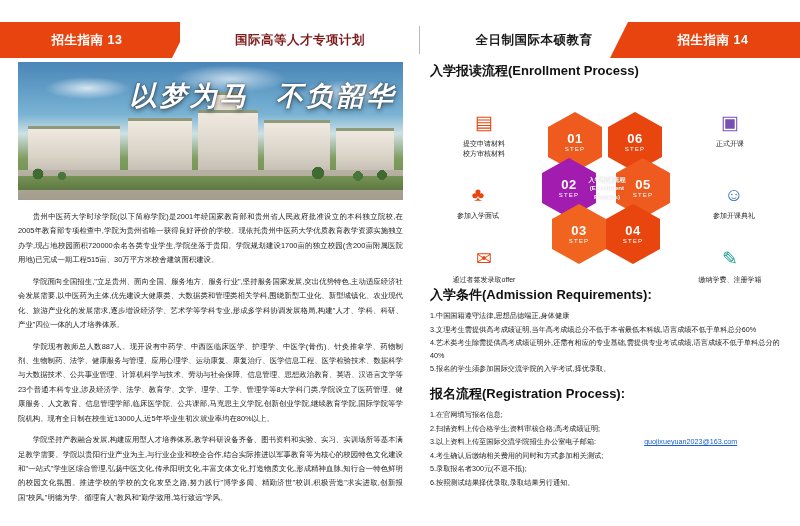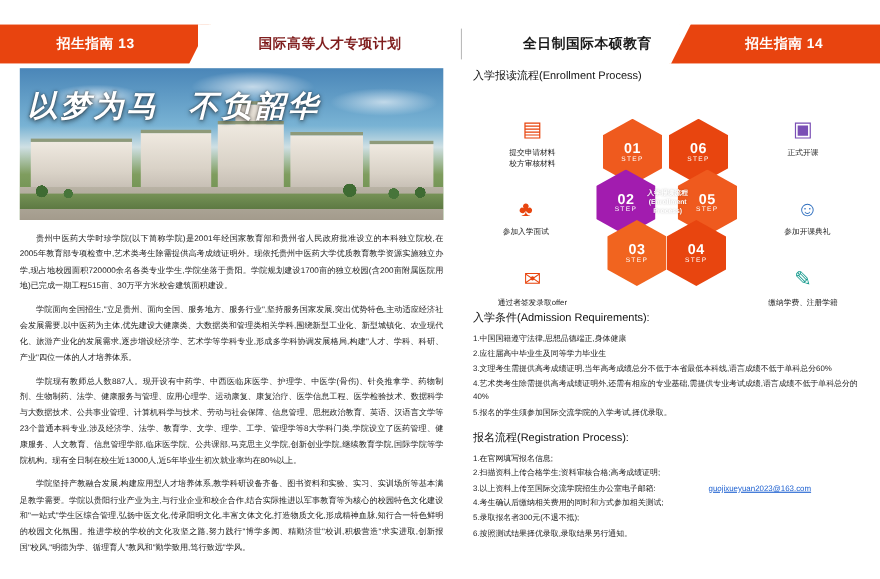--- a/index.html
+++ b/index.html
@@ -137,21 +137,21 @@
       radial-gradient(circle 9px at 20px 14px, #3f6b33 60%, rgba(0,0,0,0) 62%),
       radial-gradient(circle 7px at 44px 16px, #47753a 60%, rgba(0,0,0,0) 62%),
       radial-gradient(circle 10px at 300px 13px, #3f6b33 60%, rgba(0,0,0,0) 62%),
       radial-gradient(circle 8px at 340px 16px, #47753a 60%, rgba(0,0,0,0) 62%),
       radial-gradient(circle 8px at 364px 15px, #3f6b33 60%, rgba(0,0,0,0) 62%);
   }
   .photo-slogan {
     position: absolute;
     left: 0; top: 16px;
     width: 385px;
-    text-align: left;
+    text-align: right;
     color: #ffffff;
     font-size: 27px;
     font-weight: bold;
     letter-spacing: 3px;
     text-shadow: 0 2px 5px rgba(0,0,0,.55), 0 0 2px rgba(0,0,0,.6);
     font-family: "DejaVu Serif", serif;
     font-style: italic;
   }
   .photo-slogan span { margin: 0 7px; }
 
@@ -168,22 +168,22 @@
     text-indent: 2em;
   }
 
   
   .right-page {
     position: absolute;
     left: 430px; top: 62px;
     width: 352px; height: 448px;
   }
   .sec-title {
-    font-size: 10px;
-    font-weight: normal;
+    font-size: 13px;
+    font-weight: bold;
     color: #111111;
     margin: 0 0 6px 0;
   }
 
   
   .process-wrap {
     position: relative;
     width: 352px;
     height: 200px;
     margin-top: 2px;
@@ -291,21 +291,21 @@
     <div class="plaza"></div>
     <div class="lawn"></div>
     <div class="trees"></div>
     <div class="photo-slogan">
       <span>以梦为马</span>
       <span>不负韶华</span>
     </div>
   </div>
 
   <div class="body-text">
-    <p>贵州中医药大学时珍学院(以下简称学院)是2001年经国家教育部和贵州省人民政府批准设立的本科独立院校,在2005年教育部专项检查中,艺术类考生除需提供高考成绩证明外。现依托贵州中医药大学优质教育教学资源实施独立办学,现占地校园面积720000余名各类专业学生,学院坐落于贵阳。学院规划建设1700亩的独立校园(含200亩附属医院用地)已完成一期工程515亩、30万平方米校舍建筑面积建设。</p>
+    <p>贵州中医药大学时珍学院(以下简称学院)是2001年经国家教育部和贵州省人民政府批准设立的本科独立院校,在2005年教育部专项检查中,学院为贵州省唯一获得良好评价的学校。现依托贵州中医药大学优质教育教学资源实施独立办学,现占地校园面积720000余名各类专业学生,学院坐落于贵阳。学院规划建设1700亩的独立校园(含200亩附属医院用地)已完成一期工程515亩、30万平方米校舍建筑面积建设。</p>
     <p>学院面向全国招生,"立足贵州、面向全国、服务地方、服务行业",坚持服务国家发展,突出优势特色,主动适应经济社会发展需要,以中医药为主体,优先建设大健康类、大数据类和管理类相关学科,围绕新型工业化、新型城镇化、农业现代化、旅游产业化的发展需求,逐步增设经济学、艺术学等学科专业,形成多学科协调发展格局,构建"人才、学科、科研、产业"四位一体的人才培养体系。</p>
     <p>学院现有教师总人数887人。现开设有中药学、中西医临床医学、护理学、中医学(骨伤)、针灸推拿学、药物制剂、生物制药、法学、健康服务与管理、应用心理学、运动康复、康复治疗、医学信息工程、医学检验技术、数据科学与大数据技术、公共事业管理、计算机科学与技术、劳动与社会保障、信息管理、思想政治教育、英语、汉语言文学等23个普通本科专业,涉及经济学、法学、教育学、文学、理学、工学、管理学等8大学科门类,学院设立了医药管理、健康服务、人文教育、信息管理学部,临床医学院、公共课部,马克思主义学院,创新创业学院,继续教育学院,国际学院等学院机构。现有全日制在校生近13000人,近5年毕业生初次就业率均在80%以上。</p>
     <p>学院坚持产教融合发展,构建应用型人才培养体系,教学科研设备齐备、图书资料和实验、实习、实训场所等基本满足教学需要。学院以贵阳行业产业为主,与行业企业和校企合作,结合实际推进以军事教育等为核心的校园特色文化建设和"一站式"学生区综合管理,弘扬中医文化,传承阳明文化,丰富文体文化,打造物质文化,形成精神血脉,知行合一特色鲜明的校园文化氛围。推进学校的学校的文化攻坚之路,努力践行"博学多闻、精勤济世"校训,积极营造"求实进取,创新报国"校风,"明德为学、循理育人"教风和"勤学致用,笃行致远"学风。</p>
   </div>
 </div>
 
 <div class="right-page">
 
   <h2 class="sec-title">入学报读流程(Enrollment Process)</h2>
 
@@ -370,21 +370,20 @@
       <div class="hex-center-label">
         <div>入学报读流程</div>
         <div>(Enrollment Process)</div>
       </div>
     </div>
   </div>
 
   <h2 class="sec-title">入学条件(Admission Requirements):</h2>
   <div class="req-block">
     <div>1.中国国籍遵守法律,思想品德端正,身体健康</div>
-    <div>2.应往届高中毕业生及同等学力毕业生</div>
     <div>3.文理考生需提供高考成绩证明,当年高考成绩总分不低于本省最低本科线,语言成绩不低于单科总分60%</div>
     <div>4.艺术类考生除需提供高考成绩证明外,还需有相应的专业基础,需提供专业考试成绩,语言成绩不低于单科总分的40%</div>
     <div>5.报名的学生须参加国际交流学院的入学考试,择优录取。</div>
   </div>
 
   <div class="blk-gap"></div>
 
   <h2 class="sec-title">报名流程(Registration Process):</h2>
   <div class="reg-block">
     <div>1.在官网填写报名信息;</div>

